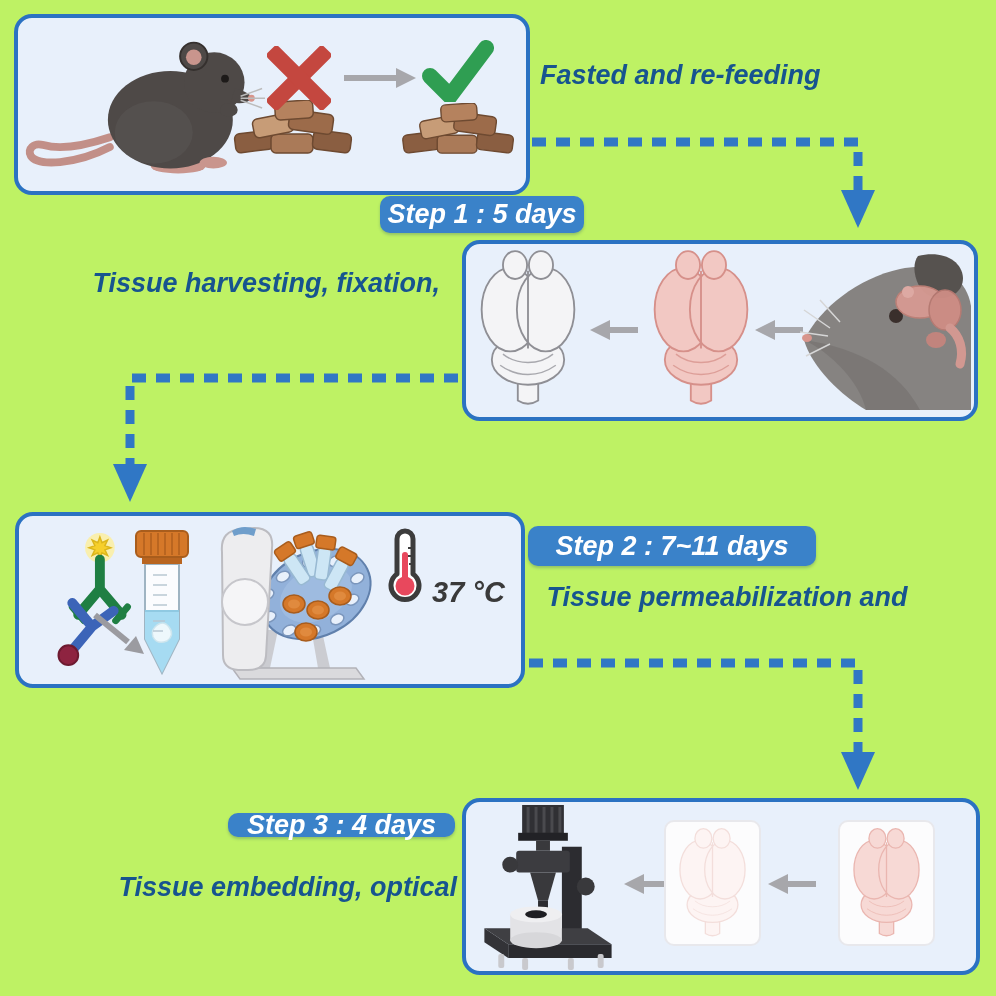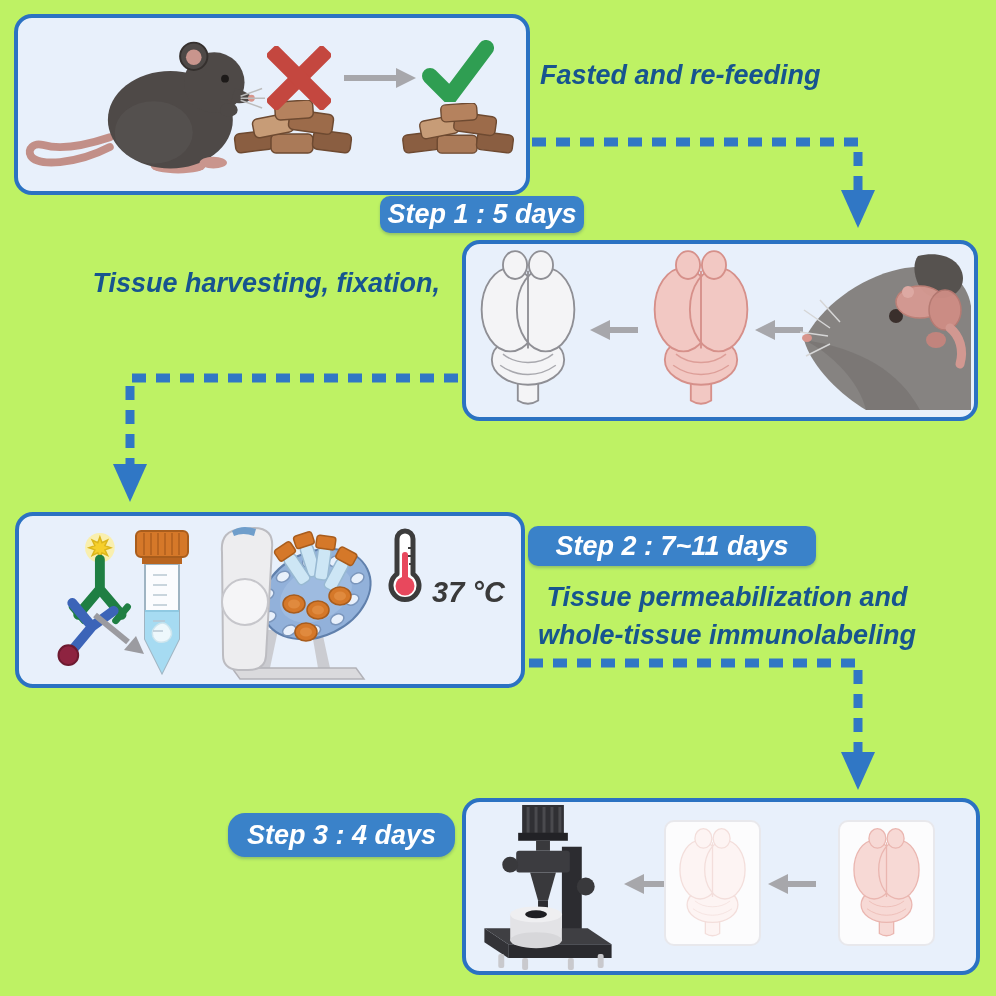--- a/index.html
+++ b/index.html
@@ -241,21 +241,20 @@
     <rect x="14" y="26" width="6" height="28" rx="3" fill="#e8485d"></rect>
     <circle cx="17" cy="60" r="9.5" fill="#e8485d"></circle>
   </svg>
 
   <div class="temp-label" style="left:432px;top:576px;">37 °C</div>
 
   <div class="badge" style="left:528px;top:526px;width:288px;height:40px;">Step 2 : 7~11 days</div>
 
   <div class="caption" style="left:537px;top:578px;width:380px;text-align:center;">
     <span>Tissue permeabilization and</span>
-    <span>whole-tissue immunolabeling</span>
   </div>
 
   <svg class="abs" style="left:520px;top:652px;" width="360" height="146" viewBox="0 0 360 146">
     <path class="dash" d="M9,11 H338 V102"></path>
     <polygon class="dash-head" points="321,100 355,100 338,138"></polygon>
   </svg>
 
   <div class="panel" style="left:462px;top:798px;width:518px;height:177px;"></div>
 
   <svg class="abs" style="left:470px;top:803px;" width="150" height="167" viewBox="0 0 150 168">
@@ -299,18 +298,19 @@
     <line x1="50" y1="12" x2="20" y2="12" stroke="#a7a7ab" stroke-width="6"></line>
     <polygon points="22,2 2,12 22,22" fill="#a7a7ab"></polygon>
   </svg>
 
   <div class="fade-card" style="left:838px;top:820px;">
     <svg class="soft-pink-brain" style="position:absolute;left:10px;top:6px;" width="73" height="112" viewBox="0 0 110 172">
       <use href="#brain-shape"></use>
     </svg>
   </div>
 
-  <div class="badge" style="left:228px;top:813px;width:227px;height:44px;border-radius:17px;">Step 3 : 4 days</div>
+  <div class="badge" style="left:228px;top:813px;width:227px;height:24px;">Step 3 : 4 days</div>
 
   <div class="caption align-right" style="left:80px;top:868px;width:377px;">
+    <span>Tissue embedding, optical</span>
   </div>
 
 </div>
 
 </body></html>

